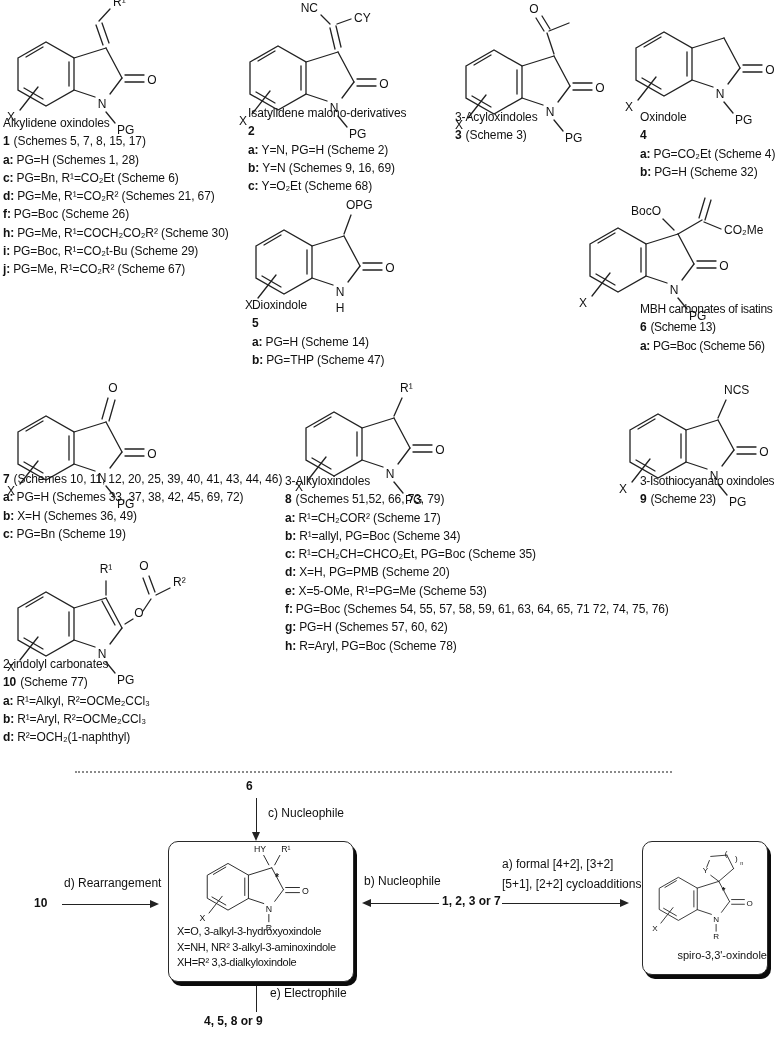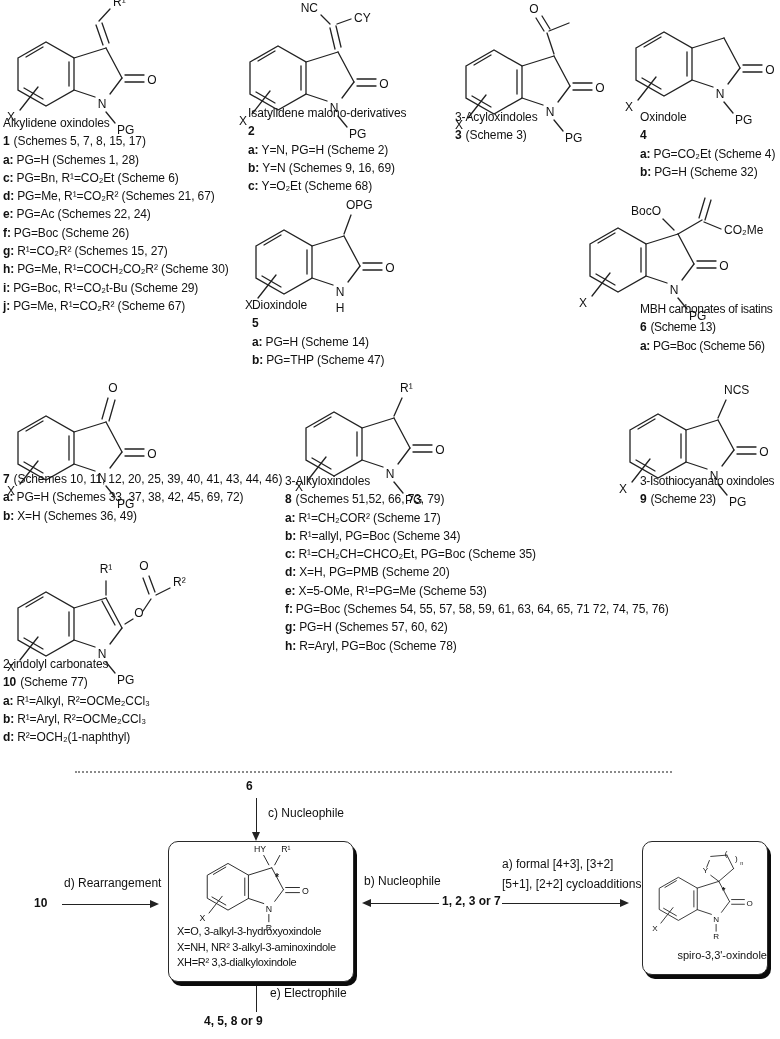--- a/index.html
+++ b/index.html
@@ -166,23 +166,21 @@
     <text x="171" y="12">R²</text>
   </svg>
 
   <div class="cblock" style="left:3px;top:114px;width:280px">
     <div>Alkylidene oxindoles</div>
     <div class="cnum"><b>1</b><span>(Schemes 5, 7, 8, 15, 17)</span></div>
     <div>
         <div class="vline"><b>a:</b><span>PG=H (Schemes 1, 28)</span></div>
         <div class="vline"><b>c:</b><span>PG=Bn, R¹=CO₂Et (Scheme 6)</span></div>
         <div class="vline"><b>d:</b><span>PG=Me, R¹=CO₂R² (Schemes 21, 67)</span></div>
-        <div class="vline"><b>e:</b><span>PG=Ac (Schemes 22, 24)</span></div>
         <div class="vline"><b>f:</b><span>PG=Boc (Scheme 26)</span></div>
-        <div class="vline"><b>g:</b><span>R¹=CO₂R² (Schemes 15, 27)</span></div>
         <div class="vline"><b>h:</b><span>PG=Me, R¹=COCH₂CO₂R² (Scheme 30)</span></div>
         <div class="vline"><b>i:</b><span>PG=Boc, R¹=CO₂t-Bu (Scheme 29)</span></div>
         <div class="vline"><b>j:</b><span>PG=Me, R¹=CO₂R² (Scheme 67)</span></div>
       </div>
   </div>
 
   <div class="cblock" style="left:248px;top:104px;width:210px">
     <div>Isatylidene malono-derivatives</div>
     <div class="cnum"><b>2</b><span></span></div>
     <div>
@@ -222,20 +220,21 @@
     <div>
         <div class="vline"><b>a:</b><span>PG=Boc (Scheme 56)</span></div>
       </div>
   </div>
 
   <div class="cblock" style="left:3px;top:470px;width:280px">
     <div class="cnum"><b>7</b><span>(Schemes 10, 11, 12, 20, 25, 39, 40, 41, 43, 44, 46)</span></div>
     <div>
         <div class="vline"><b>a:</b><span>PG=H (Schemes 33, 37, 38, 42, 45, 69, 72)</span></div>
         <div class="vline"><b>b:</b><span>X=H (Schemes 36, 49)</span></div>
+        <div class="vline"><b>c:</b><span>PG=Bn (Scheme 19)</span></div>
       </div>
   </div>
 
   <div class="cblock" style="left:285px;top:472px;width:400px">
     <div>3-Alkyloxindoles</div>
     <div class="cnum"><b>8</b><span>(Schemes 51,52, 66, 73, 79)</span></div>
     <div>
         <div class="vline"><b>a:</b><span>R¹=CH₂COR² (Scheme 17)</span></div>
         <div class="vline"><b>b:</b><span>R¹=allyl, PG=Boc (Scheme 34)</span></div>
         <div class="vline"><b>c:</b><span>R¹=CH₂CH=CHCO₂Et, PG=Boc (Scheme 35)</span></div>
@@ -273,21 +272,21 @@
   <div class="lbl bold" style="left:34px;top:896px">10</div>
   <div class="lbl" style="left:64px;top:876px">d) Rearrangement</div>
   <div class="ln" style="left:62px;top:904px;width:88px;height:1.4px"></div>
   <div class="tri tri-right" style="left:150px;top:900px"></div>
 
   <div class="lbl" style="left:364px;top:874px">b) Nucleophile</div>
   <div class="tri tri-left" style="left:362px;top:899px"></div>
   <div class="ln" style="left:371px;top:903px;width:68px;height:1.4px"></div>
   <div class="lbl bold" style="left:442px;top:894px">1, 2, 3 or 7</div>
 
-  <div class="lbl" style="left:502px;top:857px">a) formal [4+3], [3+2]</div>
+  <div class="lbl" style="left:502px;top:857px">a) formal [4+2], [3+2]</div>
   <div class="lbl" style="left:502px;top:877px">[5+1], [2+2] cycloadditions</div>
   <div class="ln" style="left:502px;top:903px;width:118px;height:1.4px"></div>
   <div class="tri tri-right" style="left:620px;top:899px"></div>
 
   <div class="tri tri-up" style="left:252px;top:976px"></div>
   <div class="ln" style="left:256px;top:985px;width:1.4px;height:27px"></div>
   <div class="lbl" style="left:270px;top:986px">e) Electrophile</div>
   <div class="lbl bold" style="left:204px;top:1014px">4, 5, 8 or 9</div>
 
   <div class="pbox" style="left:168px;top:841px;width:184px;height:139px">

